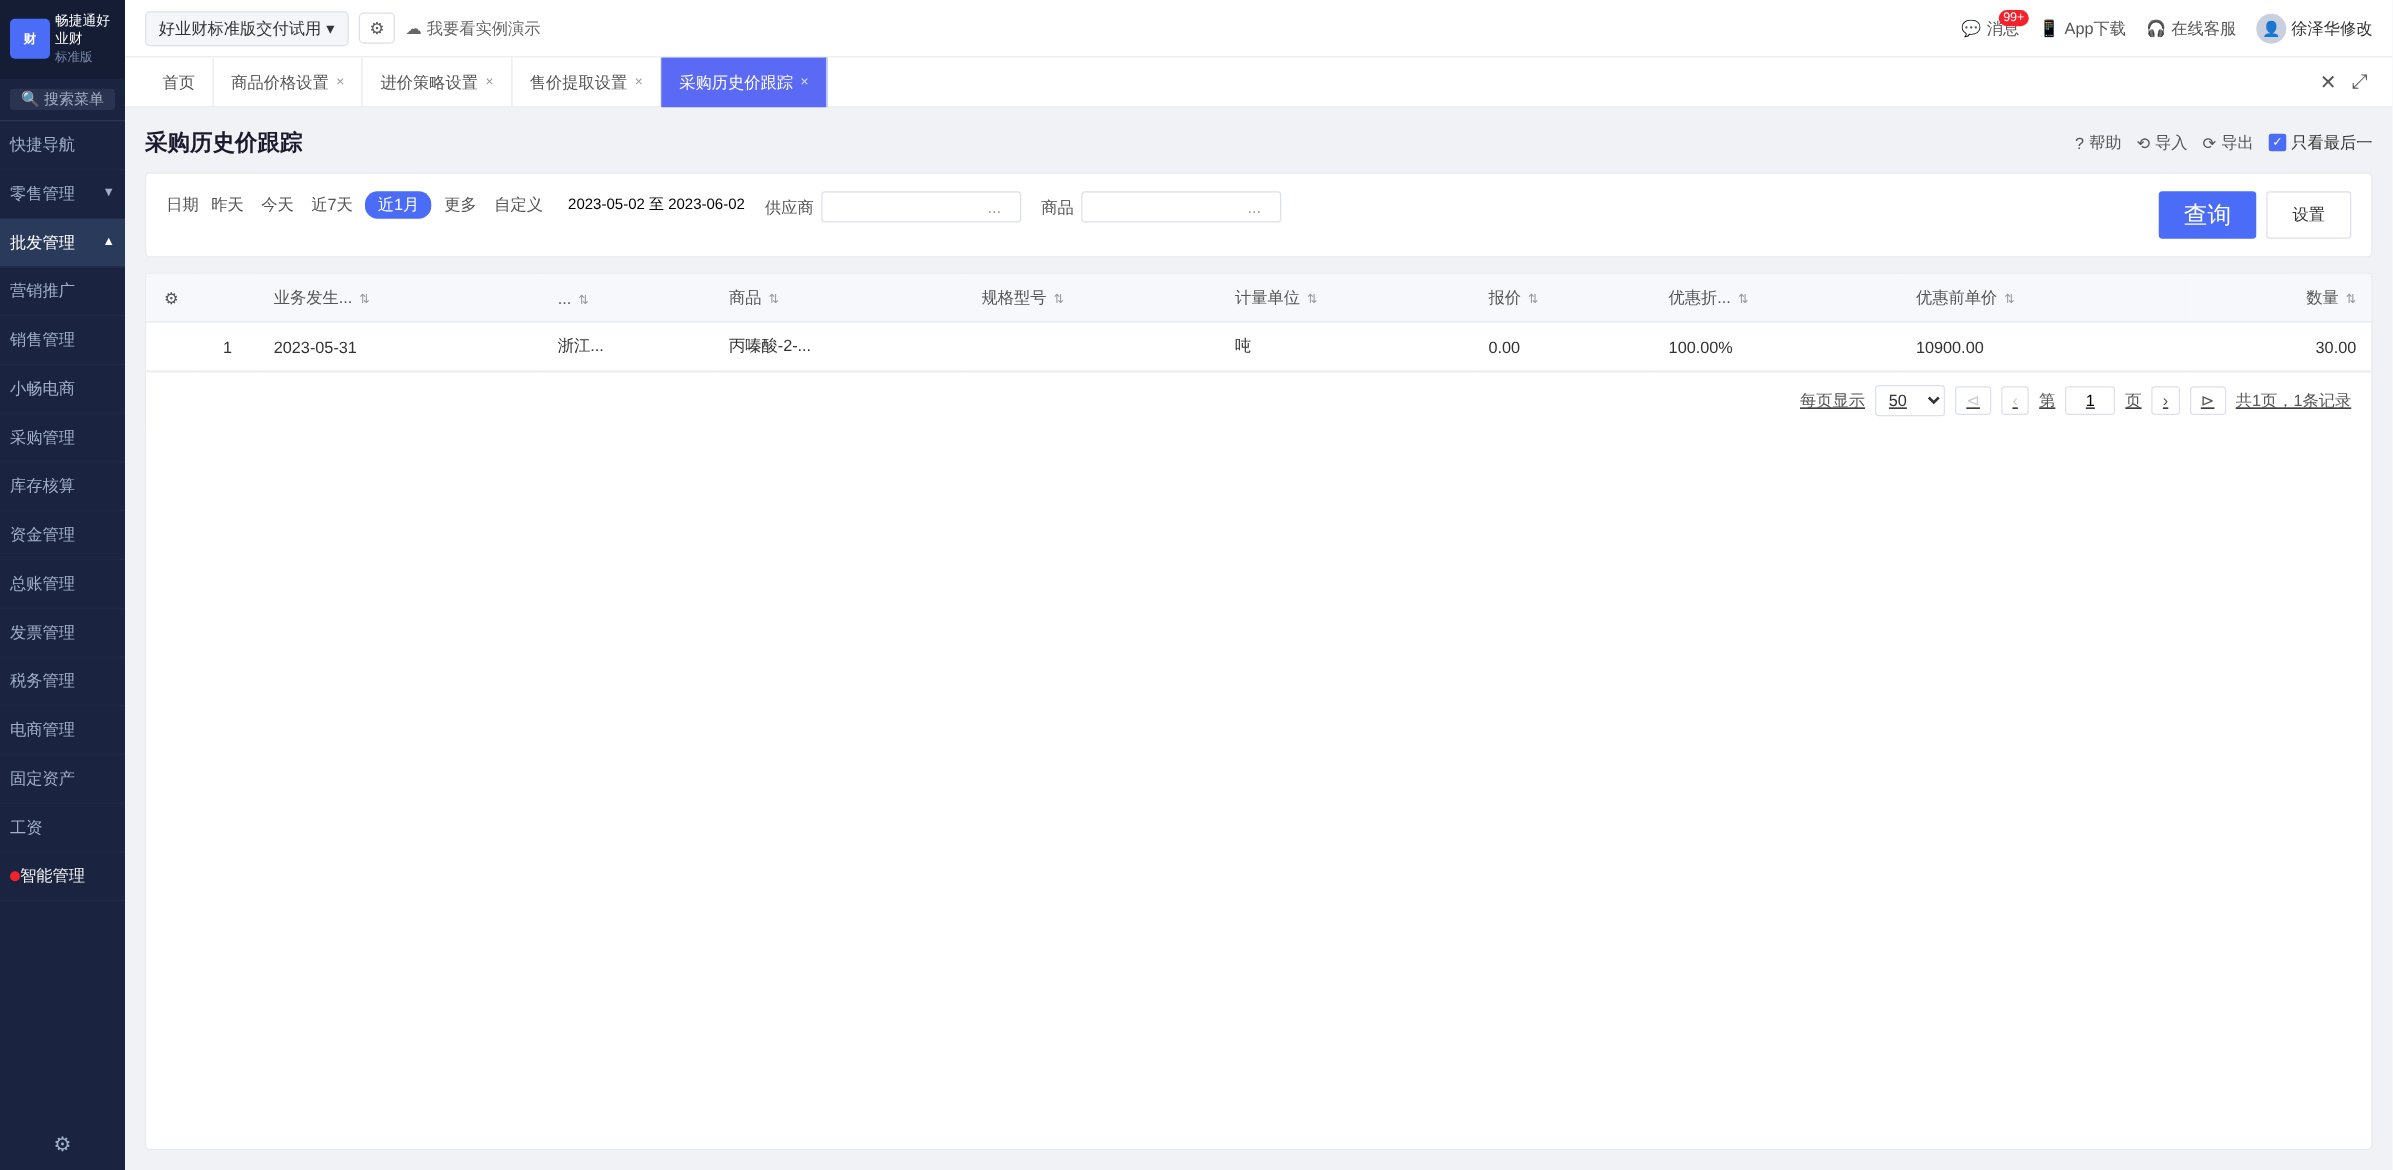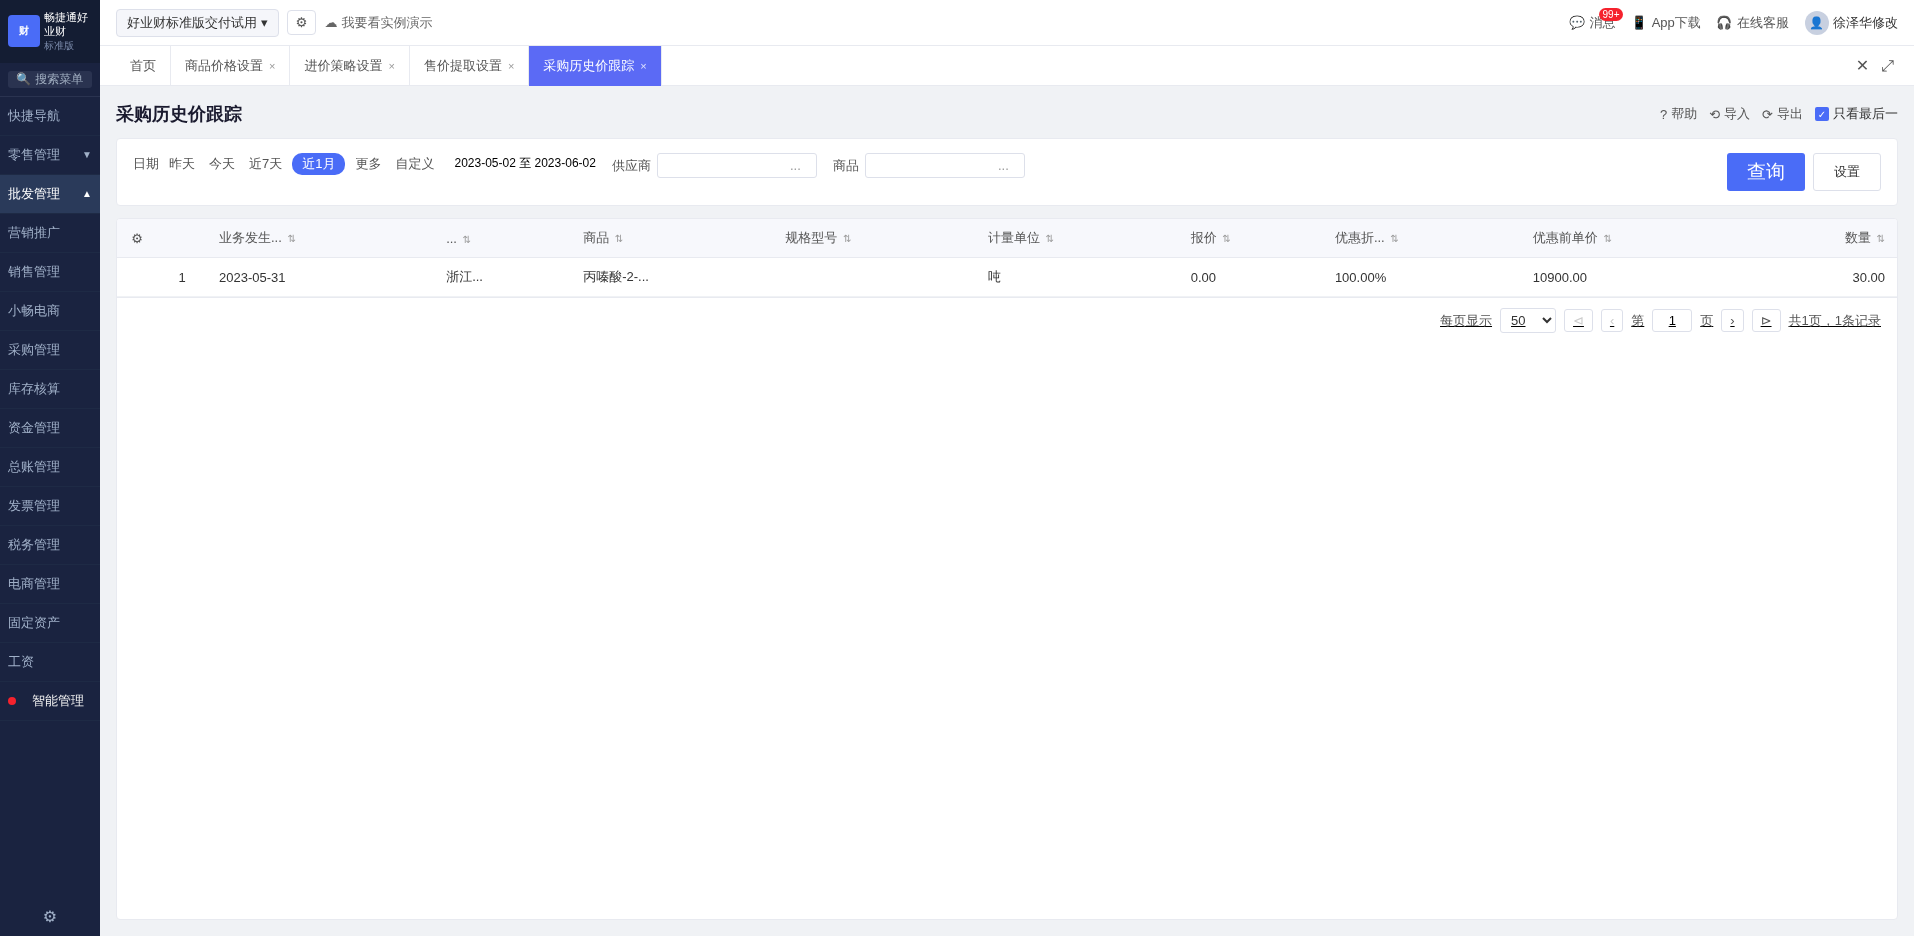--- a/index.html
+++ b/index.html
@@ -417,21 +417,21 @@
   <div class="sidebar-nav-item">
     <span>电商管理</span>
   </div>
   <div class="sidebar-nav-item">
     <span>固定资产</span>
   </div>
   <div class="sidebar-nav-item">
     <span>工资</span>
   </div>
   <div class="sidebar-nav-item" style="color:#f0f0f0;">
-    <span style="display:flex;align-items:center;gap:16px;">
+    <span style="display:flex;align-items:center;gap:0;">
       <span style="width:8px;height:8px;background:#f5222d;border-radius:50%;display:inline-block;"></span>
       <span>智能管理</span>
     </span>
   </div>
 
   <div class="sidebar-bottom">
     <span class="sidebar-settings-icon">⚙</span>
   </div>
 </div>
 

